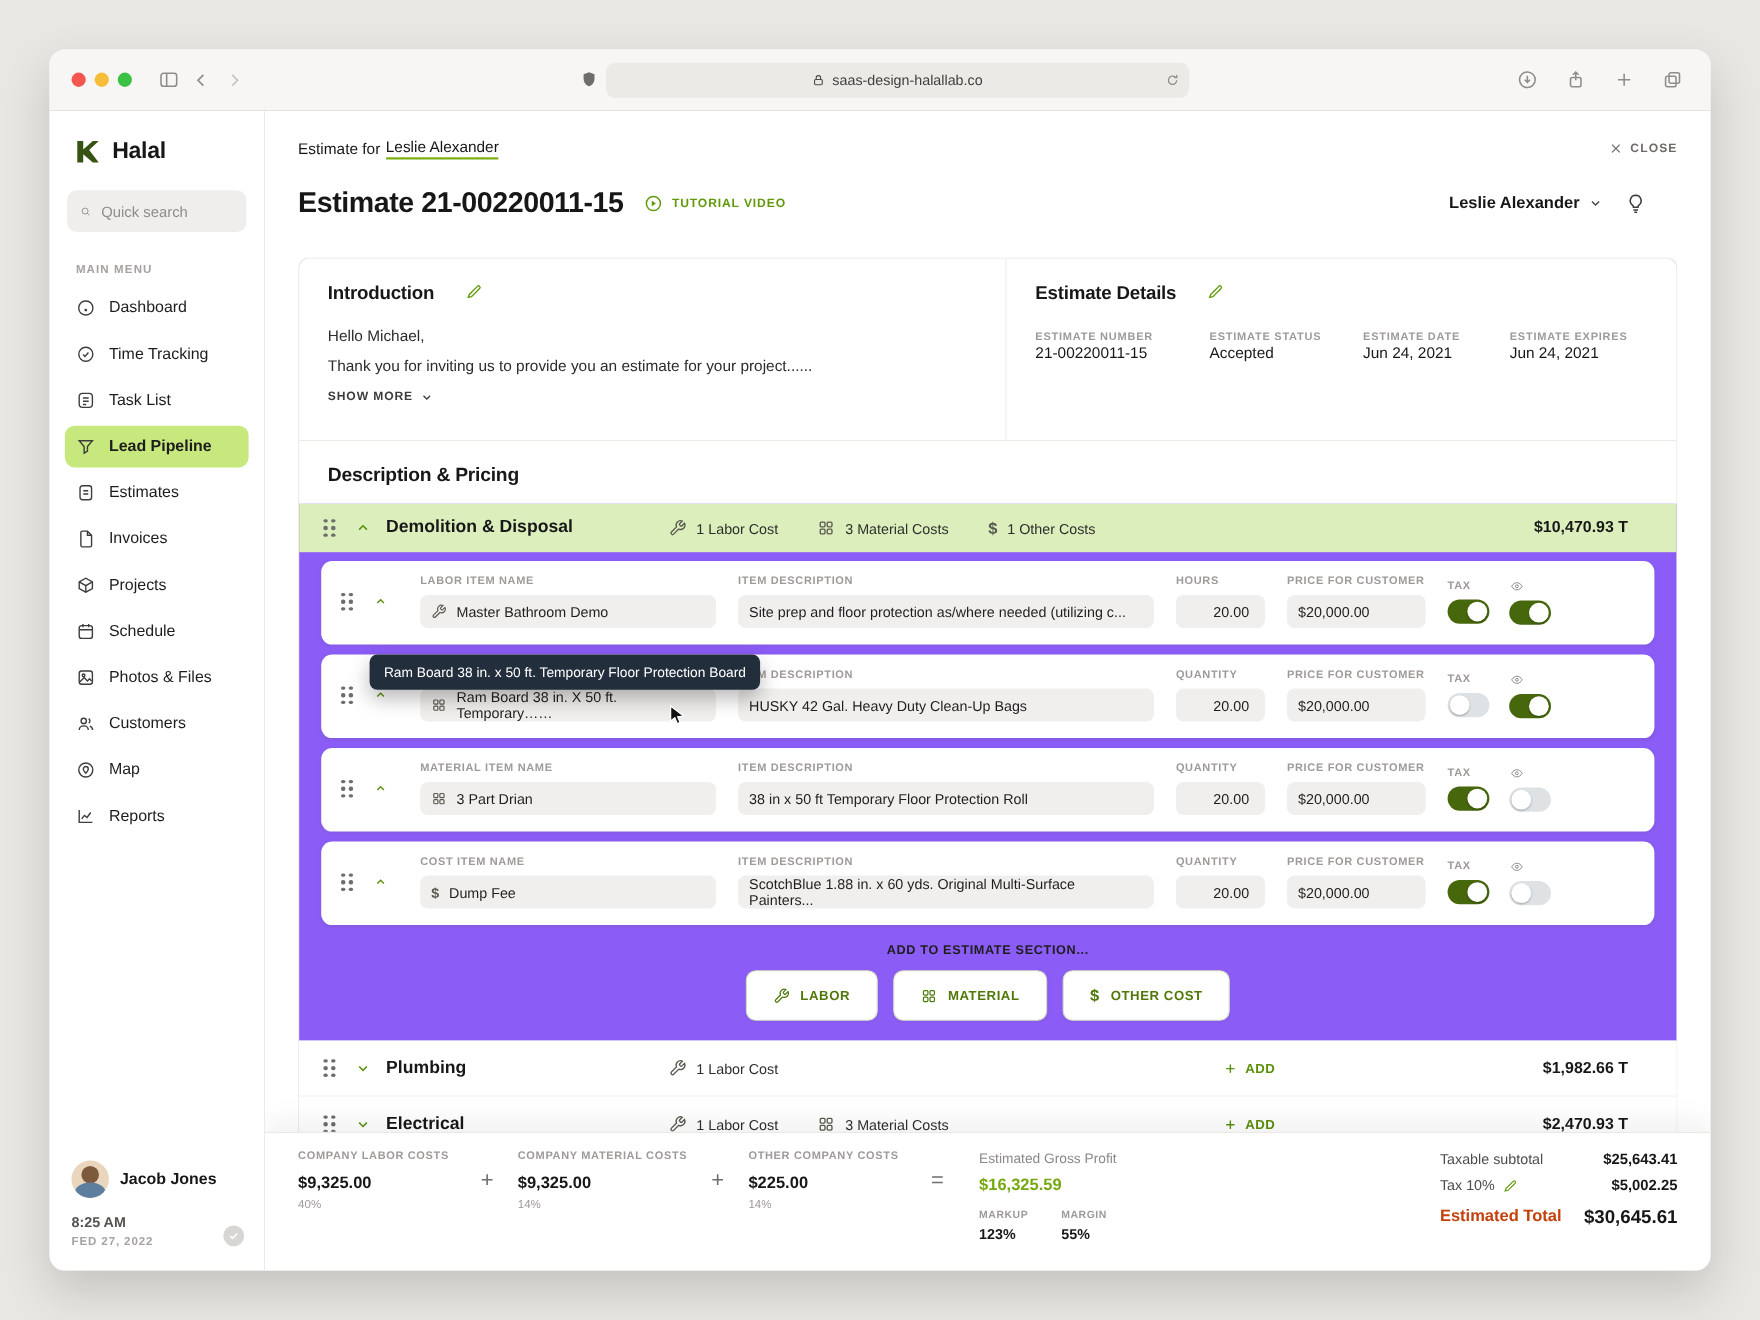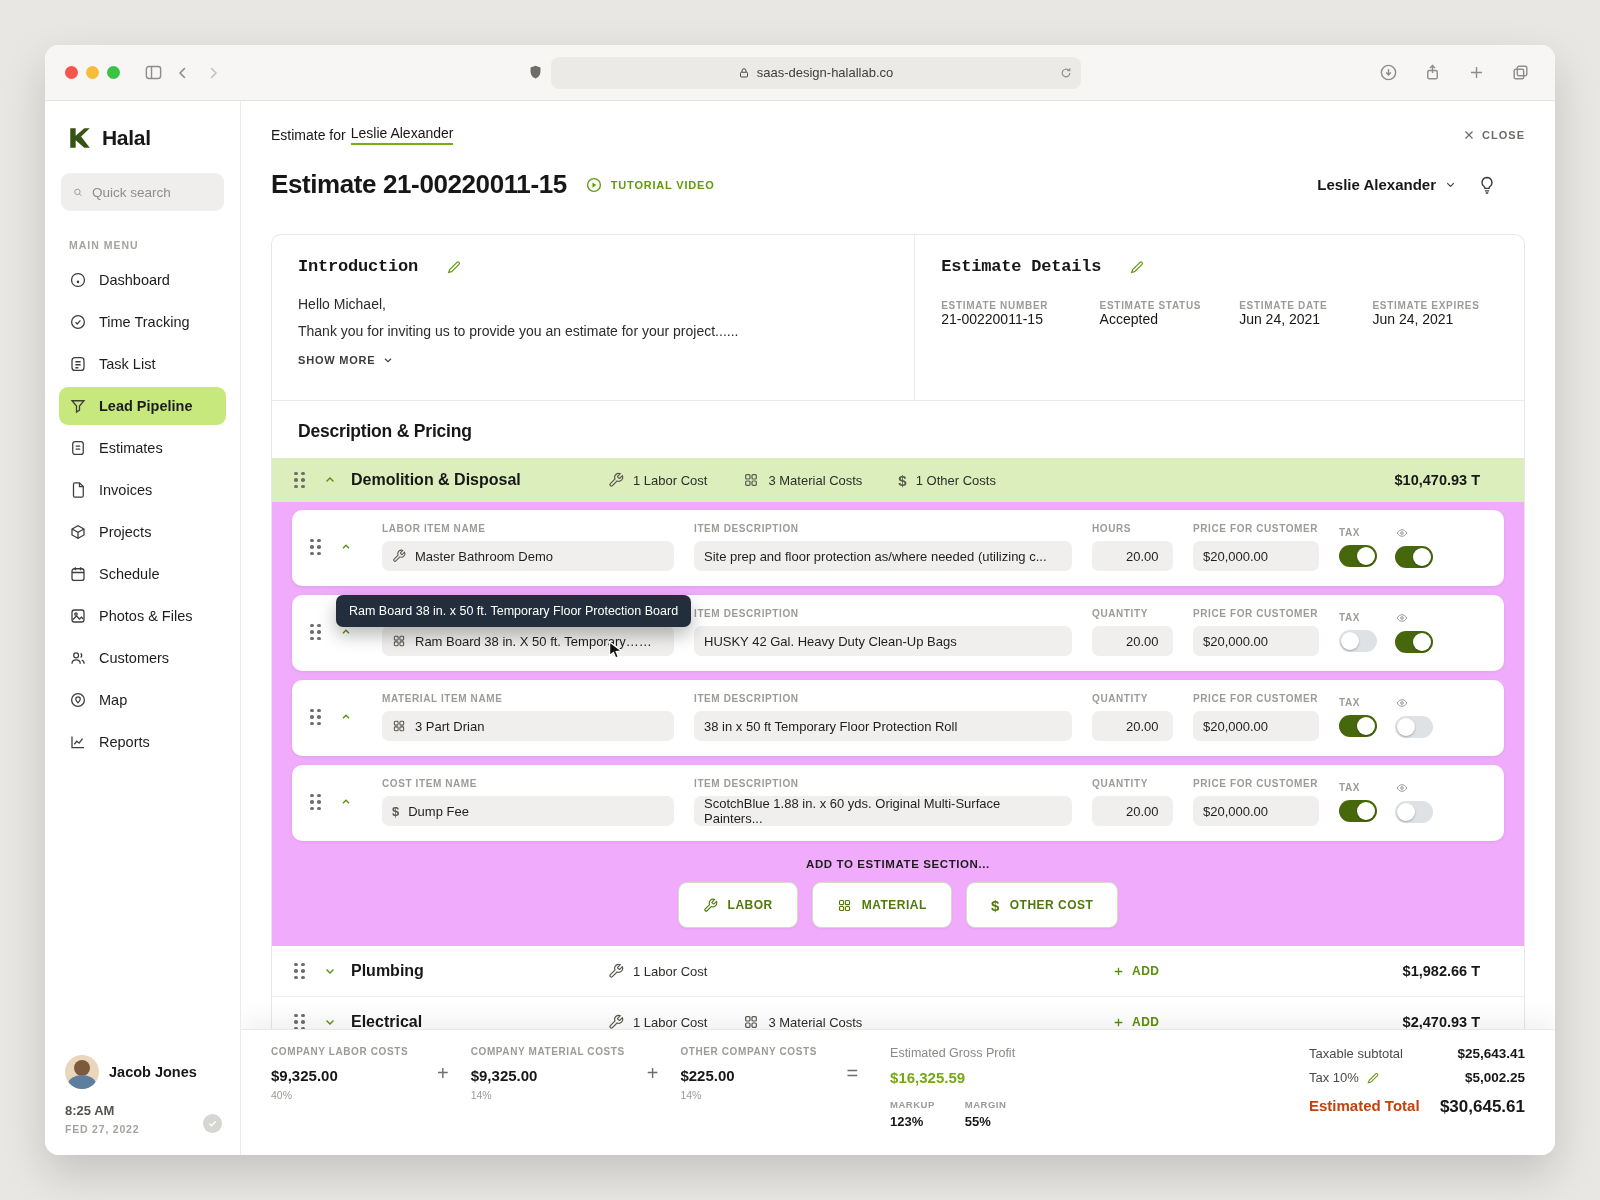--- a/index.html
+++ b/index.html
@@ -57,32 +57,32 @@
   .tutorial { display:flex; align-items:center; gap:8px; margin-left:18px; color:#619a0b; font-size:11px; font-weight:700; letter-spacing:.8px; }
   .head-right { margin-left:auto; display:flex; align-items:center; gap:20px; }
   .assignee { display:flex; align-items:center; gap:8px; font-size:15px; font-weight:700; }
 
   
   .card { margin:34px 30px 0; border:1px solid #e8e7e4; border-bottom:none; border-radius:10px 10px 0 0; }
   .card-top { display:flex; min-height:165px; }
   .intro { flex:1.06; padding:22px 26px; }
   .v-div { width:1px; background:#ecebe8; }
   .details { flex:1; padding:22px 26px; }
-  .sec-title-row { display:flex; align-items:center; gap:28px;font-family:Liberation Mono, monospace; }
+  .sec-title-row { display:flex; align-items:flex-start; gap:28px; }
   .sec-title { font-size:17px; font-weight:700; letter-spacing:-.2px; }
   .intro-text { margin-top:15px; font-size:14px; line-height:1.9; color:#2c2c2c; }
   .show-more { margin-top:10px; display:flex; align-items:center; gap:7px; font-size:11px; font-weight:700; letter-spacing:.8px; color:#3c3c3a; }
   .detail-grid { margin-top:24px; display:grid; grid-template-columns:1.15fr 1fr 0.95fr 1fr; column-gap:14px; }
   .detail label { font-size:10px; font-weight:700; letter-spacing:.7px; color:#9d9b98; display:block; }
   .detail .val { font-size:14px; }
 
   .pricing-head { border-top:1px solid #ecebe8; padding:20px 26px 16px; font-size:17.5px; font-weight:700; letter-spacing:-.2px; }
 
   
-  .section-green { background:#f0abfc; }
+  .section-green { background:#8b5cf6; }
   .sec-header { display:flex; align-items:center; gap:14px; padding:13px 22px; background:#dceebc; }
   .grip { width:15px; display:grid; grid-template-columns:repeat(2,4px); grid-auto-rows:4px; gap:2.5px 3px; }
   .grip i { width:3.6px; height:3.6px; border-radius:50%; background:#6e6e6c; }
   .chev { color:#5c8f0e; }
   .sec-name { width:243px; font-size:16px; font-weight:700; }
   .stats { width:490px; display:flex; gap:36px; align-items:center; }
   .stat { display:flex; align-items:center; gap:9px; font-size:13px; color:#2e2e2c; }
   .stat svg, .stat .dollar-glyph { color:#59594f; }
   .dollar-glyph { font-size:15px; font-weight:700; }
   .sec-total { margin-left:auto; font-size:14.5px; font-weight:700; }
@@ -90,21 +90,21 @@
 
   
   .rows-wrap { padding-top:8px; }
   .item-row { background:#fff; border-radius:10px; margin:0 20px 9px; display:flex; align-items:center; padding:13px 16px 15px 18px; position:relative; box-shadow:0 1px 3px rgba(64,84,22,.10); }
   .row-grip { display:flex; align-items:center; gap:15px; width:72px; flex:0 0 72px; }
   .fld { display:flex; flex-direction:column; gap:7px; margin-right:20px; }
   .fld label { font-size:10px; font-weight:700; letter-spacing:.6px; color:#9d9b98; }
   .input { height:30px; background:#f0efed; border-radius:7px; display:flex; align-items:center; gap:9px; padding:0 10px; font-size:13px; color:#1f1f1f; }
   .input svg, .input .dollar-glyph { color:#59594f; flex:0 0 auto; }
   .input .dollar-glyph { font-size:13px; }
-  .name-input { width:292px; }
+  .name-input { width:269px; }
   .desc-input { width:378px; }
   .qty-input  { width:81px;padding-left:34px; }
   .price-input{ width:126px; }
   .tog-fld { margin-right:18px; }
   .toggle { width:38px; height:22px; border-radius:11px; background:#dfe2e5; position:relative; }
   .toggle::after { content:""; position:absolute; top:2px; left:2px; width:18px; height:18px; border-radius:50%; background:#fff; box-shadow:0 1px 2px rgba(0,0,0,.28); }
   .toggle.on { background:#46670b; }
   .toggle.on::after { left:18px; }
   .row-kebab { margin-left:auto; }
   .tooltip { position:absolute; top:0px; left:44px; z-index:6; background:#232e3c; color:#fff; font-size:12.5px; padding:9px 13px; border-radius:7px; white-space:nowrap; box-shadow:0 8px 18px rgba(0,0,0,.28); }

